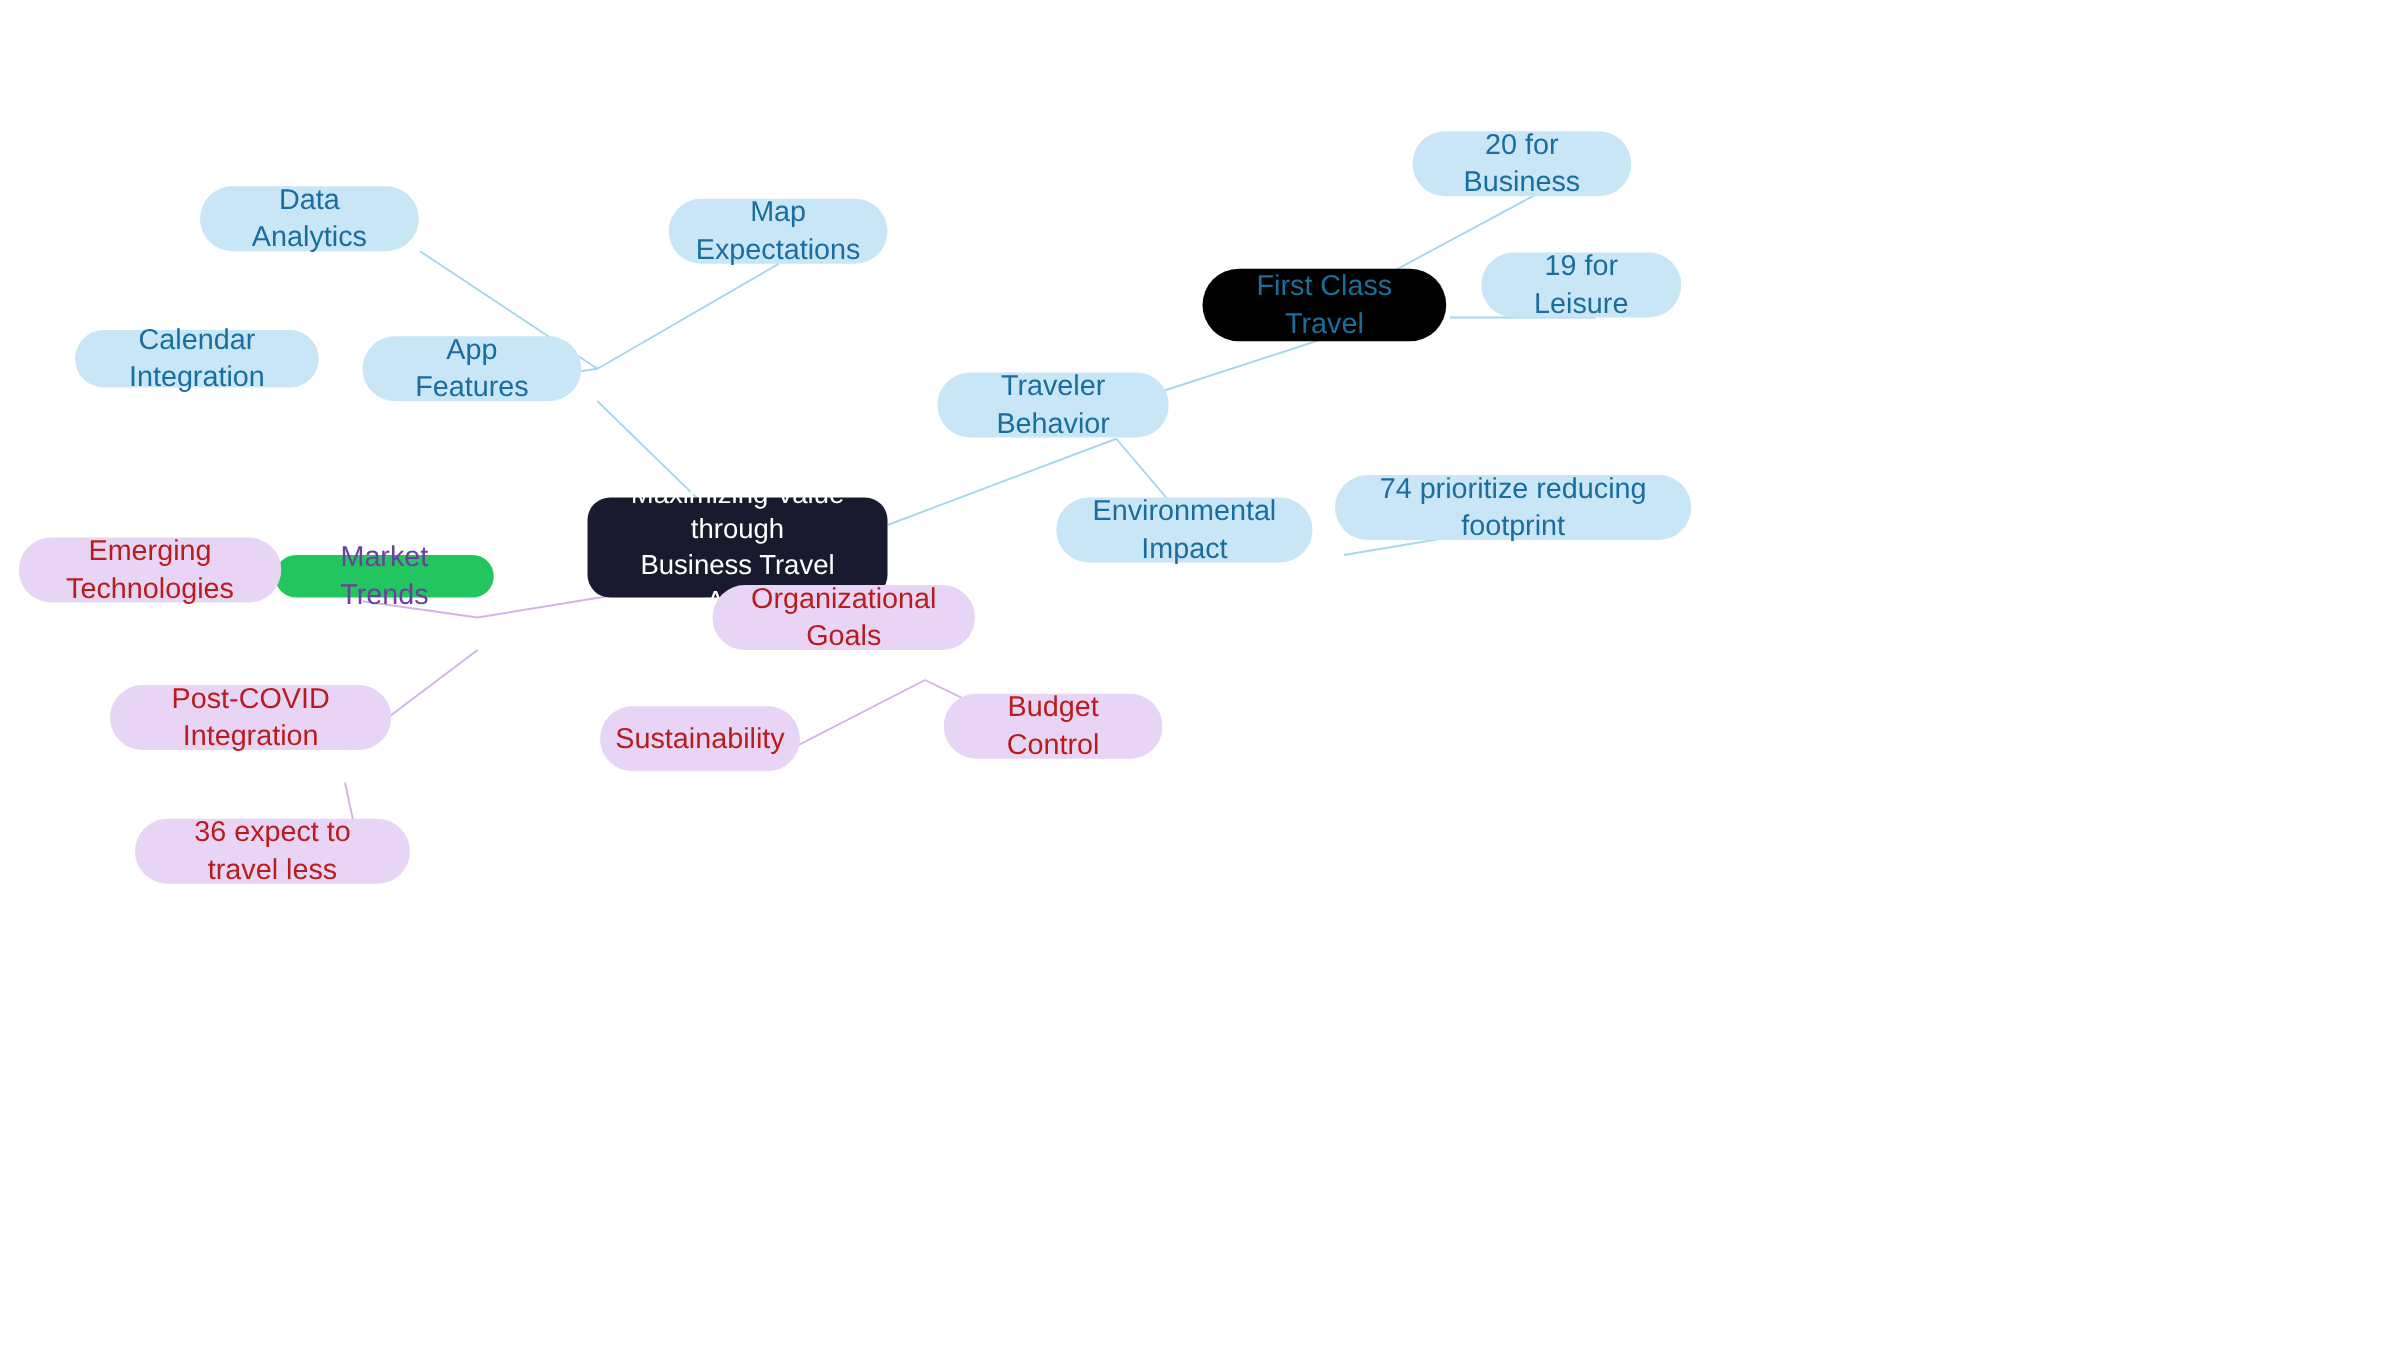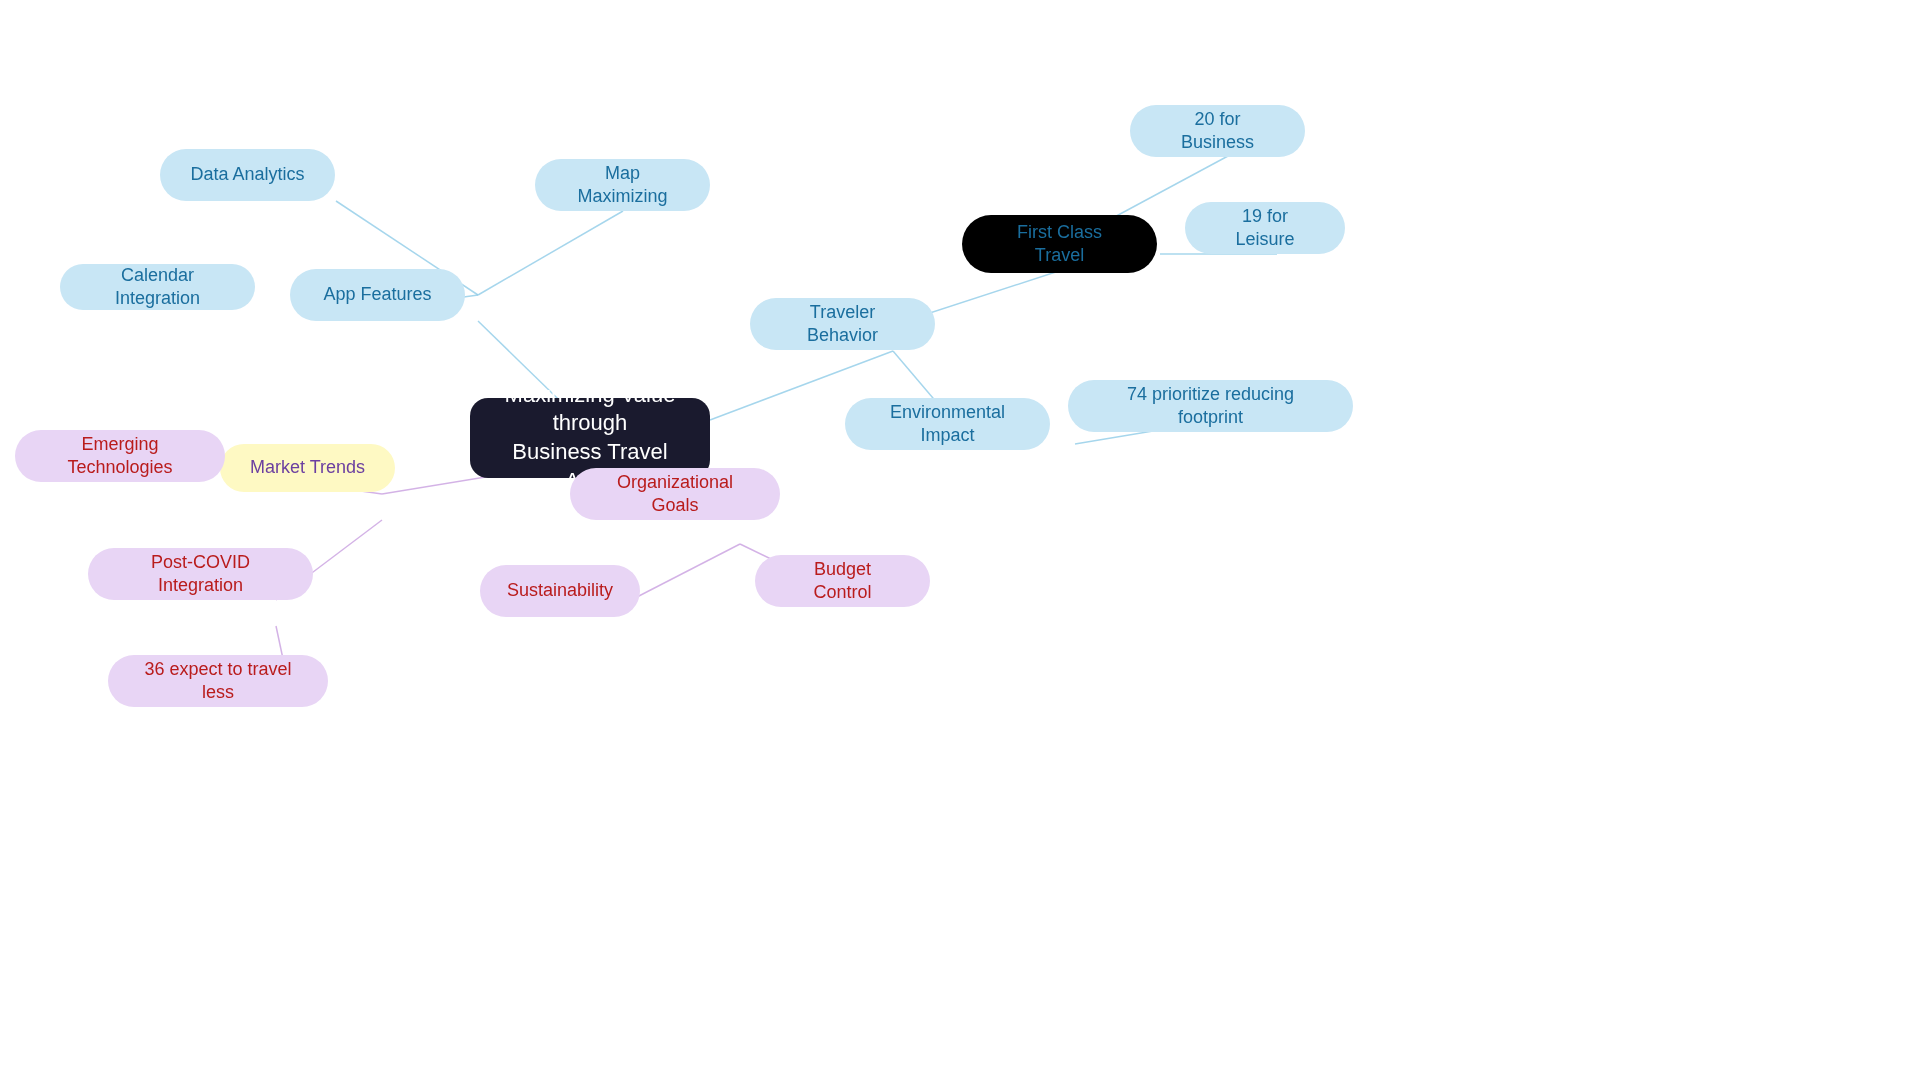--- a/index.html
+++ b/index.html
@@ -11,21 +11,21 @@
       overflow: hidden;
       position: relative;
     }
     .node {
       position: absolute;
       display: flex;
       align-items: center;
       justify-content: center;
       text-align: center;
       border-radius: 50px;
-      font-size: 18px;
+      font-size: 23px;
       font-weight: 400;
       cursor: default;
       line-height: 1.3;
       padding: 14px 28px;
     }
     .node-center {
       background: #1a1a2e;
       color: #ffffff;
       font-size: 24px;
       font-weight: 500;
@@ -98,28 +98,28 @@
 
 <div class="node node-blue" style="left: 290px; top: 269px; width: 175px; height: 52px;">
   <span>App Features</span>
 </div>
 
 <div class="node node-blue" style="left: 160px; top: 149px; width: 175px; height: 52px;">
   <span>Data Analytics</span>
 </div>
 
 <div class="node node-blue" style="left: 535px; top: 159px; width: 175px; height: 52px;">
-  <span>Map Maximizing</span>
+  <span>Map Expectations</span>
 </div>
 
 <div class="node node-blue" style="left: 60px; top: 264px; width: 195px; height: 46px;">
   <span>Calendar Integration</span>
 </div>
 
-<div class="node node-purple" style="left: 220px; top: 444px; background:#fef9c3; color:#6b3fa0; width: 175px; height: 48px; text-align: center;">
+<div class="node node-purple" style="left: 220px; top: 444px; background:#22c55e; color:#6b3fa0; width: 175px; height: 34px; text-align: center;">
   <span>Market Trends</span>
 </div>
 
 <div class="node node-purple" style="left: 15px; top: 430px; width: 210px; height: 52px;">
   <span>Emerging Technologies</span>
 </div>
 
 <div class="node node-purple" style="left: 88px; top: 548px; width: 225px; height: 52px;">
   <span>Post-COVID Integration</span>
 </div>

